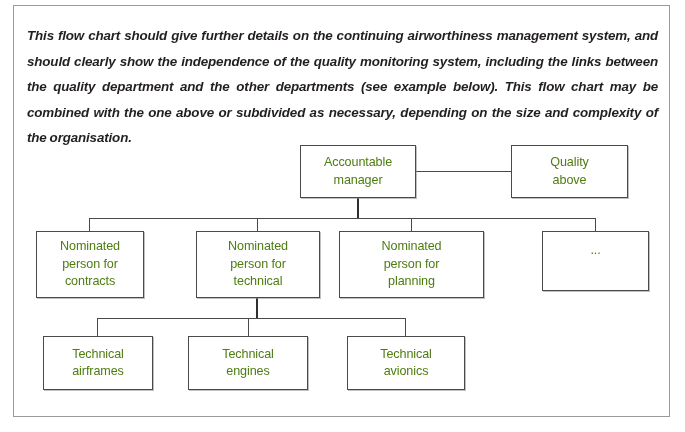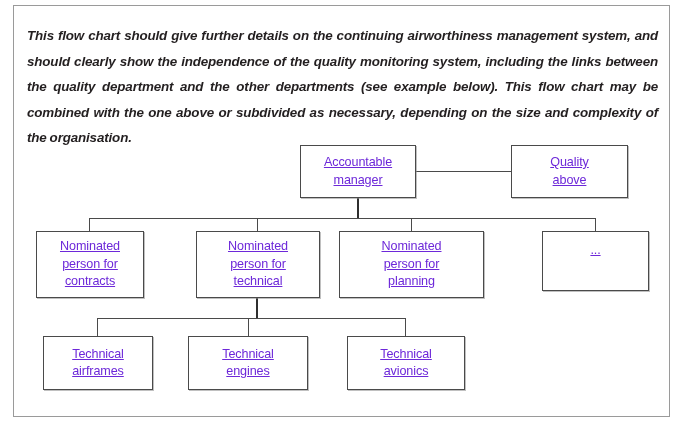--- a/index.html
+++ b/index.html
@@ -64,24 +64,23 @@
     position: absolute;
     box-sizing: border-box;
     border: 1px solid #4a4a4a;
     background: #ffffff;
     display: flex;
     align-items: center;
     justify-content: center;
     text-align: center;
     font-size: 12.6px;
     line-height: 17.5px;
-    color: #6d28d9;
+    color: #4d7c0f;
     letter-spacing: -0.1px;
     box-shadow: 1px 1px 0 rgba(140,140,140,0.55);
-    text-decoration: underline;
   }
   .node .label { display: block; white-space: pre-line; }
 
   
   .ln {
     position: absolute;
     background: #4a4a4a;
   }
   .ln.h { height: 1px; }
   .ln.v { width: 1px; }

